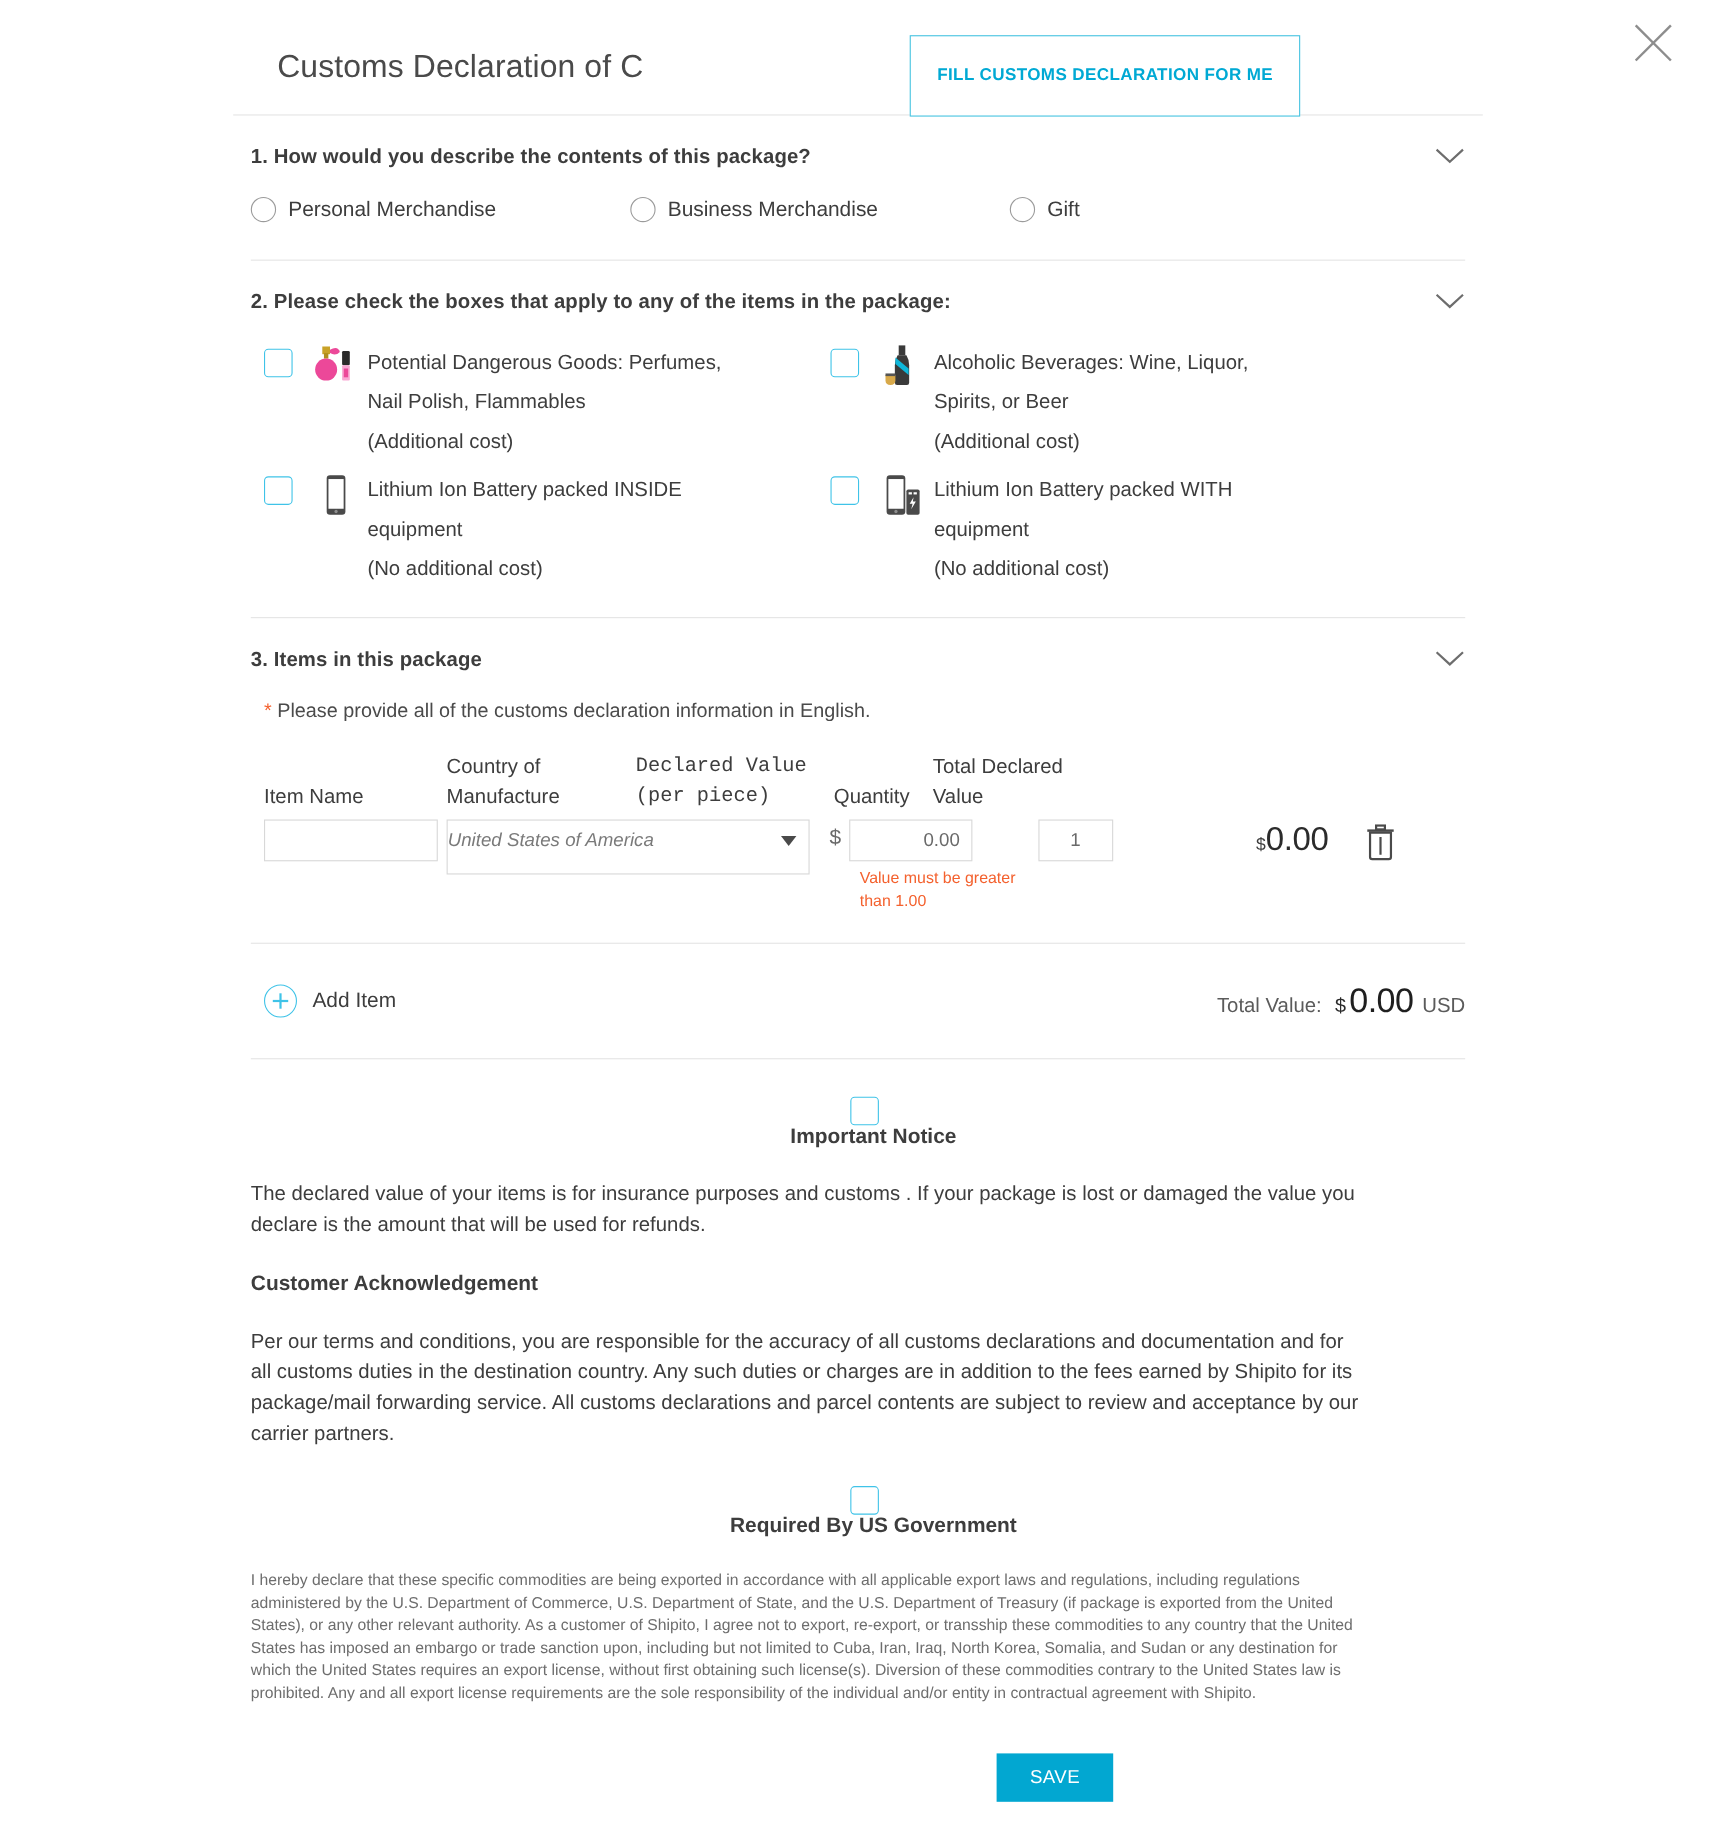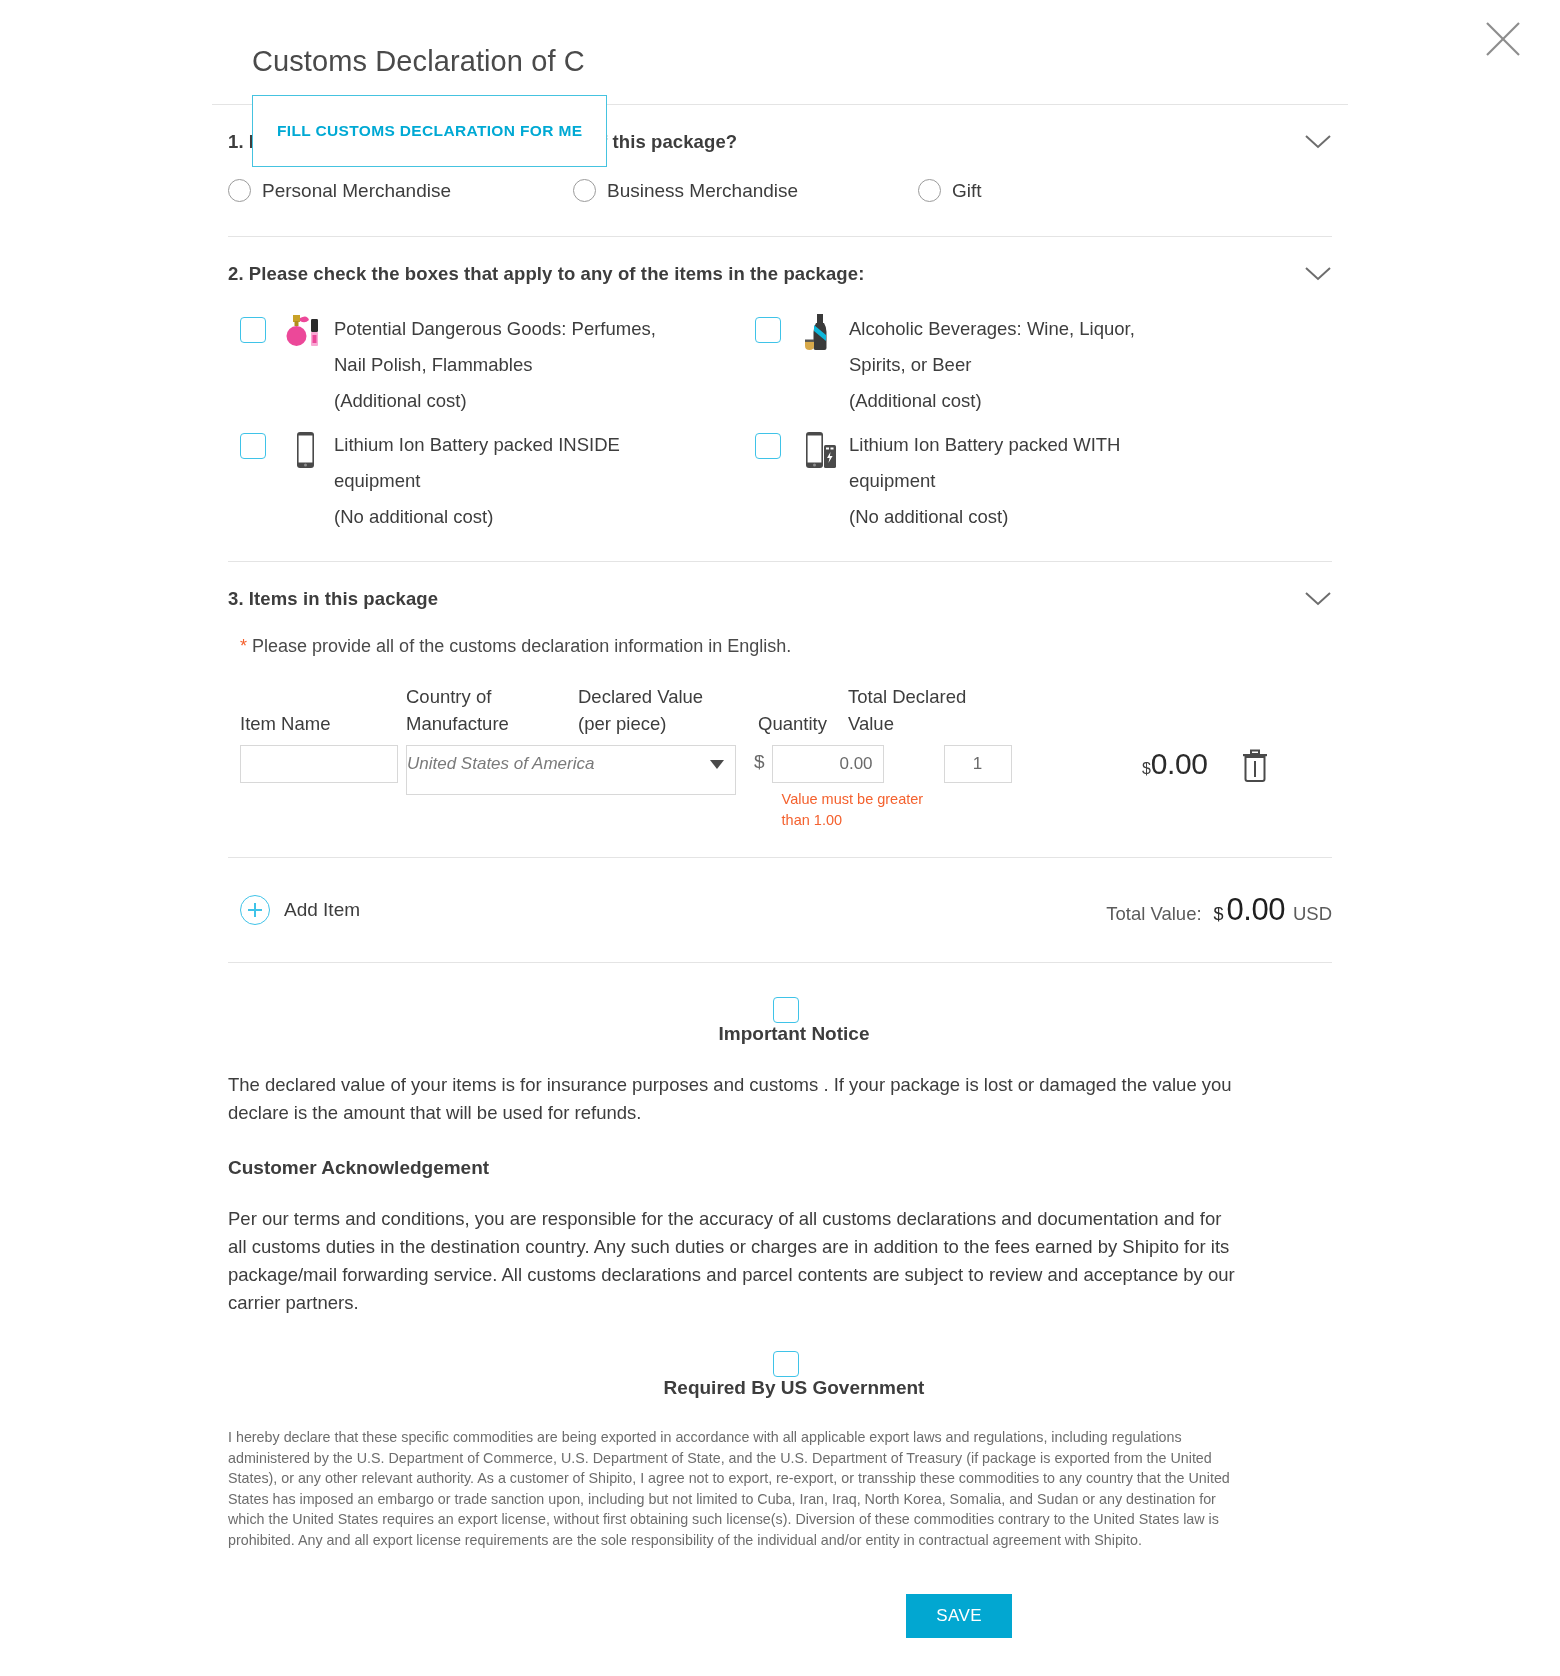--- a/index.html
+++ b/index.html
@@ -12,21 +12,20 @@
   body { width: 1560px; height: 1676px; overflow: hidden; position: relative; }
 
   .modal { width: 1560px; position: relative; background: #fff; }
 
   
   .modal-header {
     display: flex; align-items: flex-start;
     padding: 16px 30px 0 252px;
     height: 104px;
     position: relative;
-    flex-direction: column;
   }
   .modal-title {
     font-size: 29px; color: #4a4a4a; font-weight: 400;
     letter-spacing: .1px; line-height: 1.2;
     margin-top: 28px; flex: 0 0 auto; width: 575px;
   }
   .fill-btn {
     margin-top: 16px;
     border: 1px solid #45c3e0;
     background: #fff;
@@ -96,21 +95,21 @@
   .req-note { font-size: 18px; color: #4a4a4a; padding: 26px 0 0 12px; }
   .req-note .star { color: #f4612e; }
 
   .tbl { padding: 26px 0 0 12px; }
   .tbl-head { display: flex; align-items: flex-end; }
   .th {
     font-size: 18.5px; color: #3d3d3d; line-height: 27px; padding-bottom: 8px;
   }
   .c-name { width: 166px; }
   .c-country { width: 172px; }
-  .c-declared { width: 180px; }
+  .c-declared { width: 180px; font-family: Liberation Mono, monospace; }
   .c-qty { width: 90px; }
   .c-total { width: 190px; }
   .c-del { width: 60px; }
 
   .tbl-row { display: flex; align-items: flex-start; }
   .inp {
     height: 38px; border: 1px solid #d8d8d8; background: #fff;
     font-size: 17px; color: #6a6a6a; padding: 0 10px;
     font-family: "Liberation Sans", sans-serif;
   }

